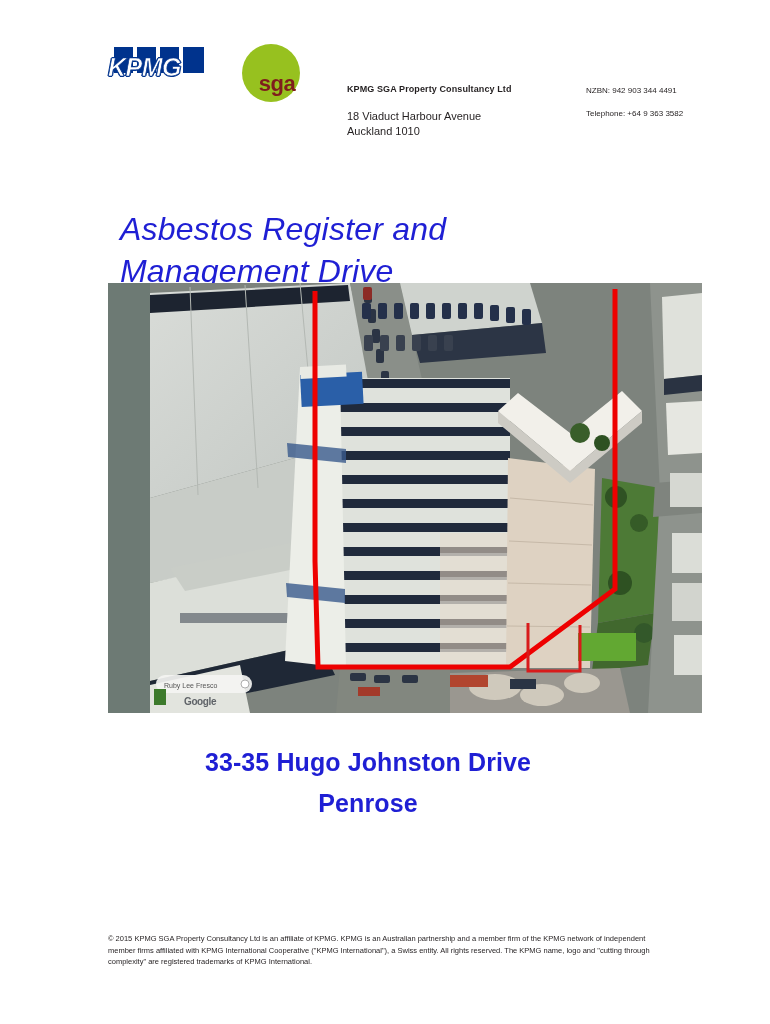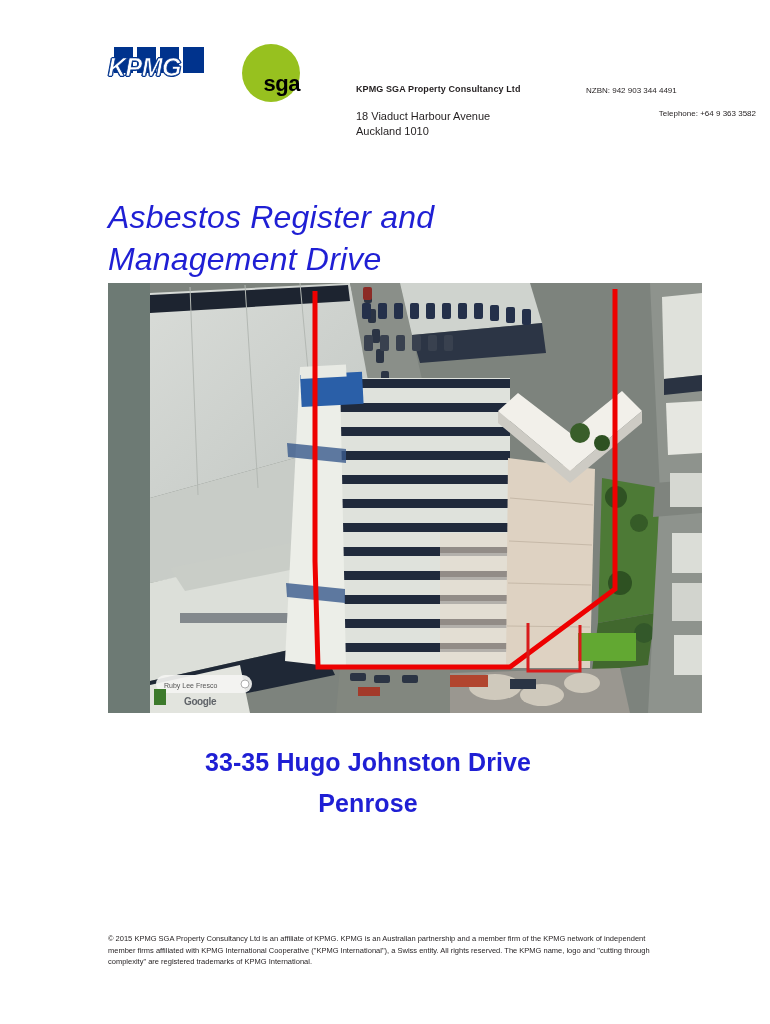--- a/index.html
+++ b/index.html
@@ -74,33 +74,33 @@
     width: 58px;
     height: 58px;
     border-radius: 50%;
     background: #97c11f;
   }
   .sga-word {
     position: absolute;
     left: 12px;
     right: 0;
     bottom: 7px;
-    text-align: right;
+    text-align: center;
     font-family: "Liberation Sans", sans-serif;
     font-weight: bold;
     font-size: 22px;
-    color: #000000;
+    color: #7f1d1d;
     line-height: 1;
     letter-spacing: -0.5px;
   }
 
   
   .contact-left {
     position: absolute;
-    left: 356px;
+    left: 347px;
     top: 84px;
     width: 220px;
   }
   .contact-right {
     position: absolute;
     left: 586px;
     top: 86px;
     width: 170px;
   }
   .company-name {
@@ -115,35 +115,35 @@
     font-size: 11px;
     color: #231f20;
     line-height: 1.35;
   }
   .meta-line {
     font-size: 8px;
     color: #231f20;
     line-height: 1.35;
     margin-bottom: 12px;
   }
-  .meta-line:last-child { margin-bottom: 6px; text-align: right; }
+  .meta-line:last-child { margin-bottom: 6px; }
 
   
   .doc-title {
     position: absolute;
     left: 108px;
     top: 196px;
     width: 520px;
     font-size: 32px;
     font-style: italic;
     font-weight: normal;
     color: #1f1fd4;
     line-height: 1.32;
     letter-spacing: 0.2px;
-    margin: 0;
+    margin: 12px;
   }
   .doc-title .l2 { display: block; }
 
   
   .aerial-wrap {
     position: absolute;
     left: 108px;
     top: 283px;
     width: 552px;
     height: 430px;

